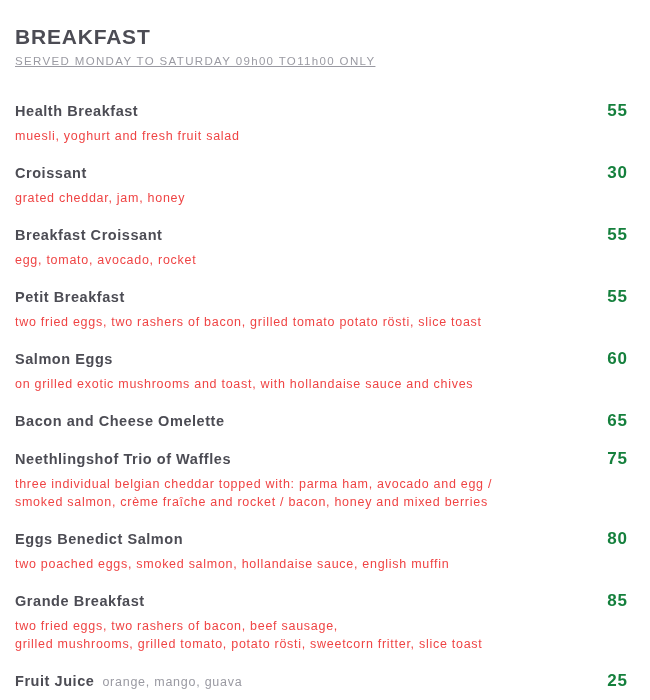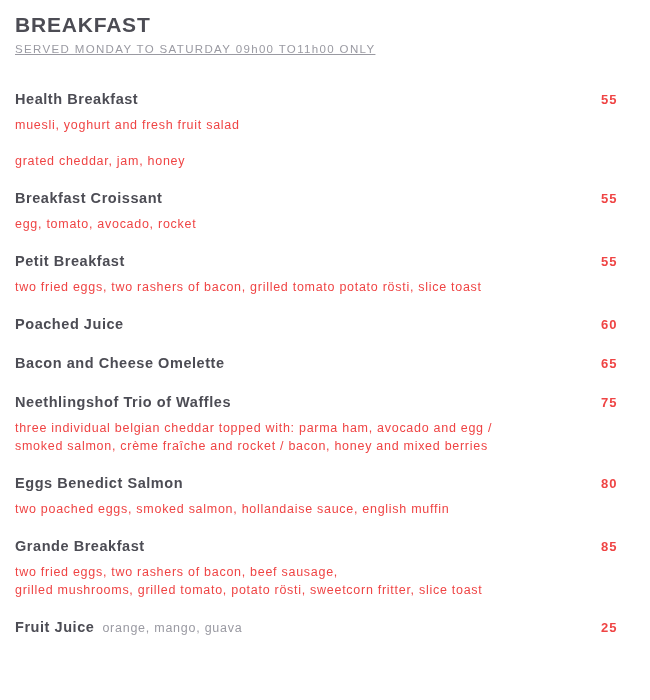--- a/index.html
+++ b/index.html
@@ -10,21 +10,21 @@
   body {
     width: 650px;
     height: 700px;
     background: #ffffff;
     font-family: "Liberation Sans", sans-serif;
     overflow: hidden;
   }
   .menu-page {
     width: 650px;
     height: 507px;
-    padding: 12px 15px 0 15px;
+    padding: 24px 15px 0 15px;
     background: #ffffff;
     position: relative;
   }
 
   
   .menu-header {
     margin-bottom: 16px;
   }
   .menu-title {
     font-size: 21px;
@@ -77,26 +77,26 @@
   }
   .item-inline-desc {
     font-size: 12.5px;
     color: #9a9aa2;
     letter-spacing: 0.75px;
     line-height: 20px;
     margin-left: 8px;
     white-space: nowrap;
   }
   .item-price {
-    font-size: 13px;
+    font-size: 17px;
     font-weight: bold;
-    color: #ef4444;
+    color: #15803d;
     letter-spacing: 0.9px;
     line-height: 20px;
-    text-align: left;
+    text-align: center;
     flex: 0 0 auto;
     min-width: 34px;
     padding-right: 1px;
   }
   .item-desc {
     font-size: 12.5px;
     color: #ef4444;
     letter-spacing: 0.72px;
     line-height: 18px;
     margin-top: 6px;
@@ -119,20 +119,26 @@
       <div class="item-row">
         <div class="item-name-wrap">
           <span class="item-name">Health Breakfast</span>
         </div>
         <span class="item-price">55</span>
       </div>
       <div class="item-desc">muesli, yoghurt and fresh fruit salad</div>
     </div>
 
     <div class="menu-item">
+      <div class="item-row">
+        <div class="item-name-wrap">
+          <span class="item-name">Croissant</span>
+        </div>
+        <span class="item-price">30</span>
+      </div>
       <div class="item-desc">grated cheddar, jam, honey</div>
     </div>
 
     <div class="menu-item">
       <div class="item-row">
         <div class="item-name-wrap">
           <span class="item-name">Breakfast Croissant</span>
         </div>
         <span class="item-price">55</span>
       </div>
@@ -145,24 +151,25 @@
           <span class="item-name">Petit Breakfast</span>
         </div>
         <span class="item-price">55</span>
       </div>
       <div class="item-desc">two fried eggs, two rashers of bacon, grilled tomato potato rösti, slice toast</div>
     </div>
 
     <div class="menu-item">
       <div class="item-row">
         <div class="item-name-wrap">
-          <span class="item-name">Poached Juice</span>
+          <span class="item-name">Salmon Eggs</span>
         </div>
         <span class="item-price">60</span>
       </div>
+      <div class="item-desc">on grilled exotic mushrooms and toast, with hollandaise sauce and chives</div>
     </div>
 
     <div class="menu-item">
       <div class="item-row">
         <div class="item-name-wrap">
           <span class="item-name">Bacon and Cheese Omelette</span>
         </div>
         <span class="item-price">65</span>
       </div>
     </div>

